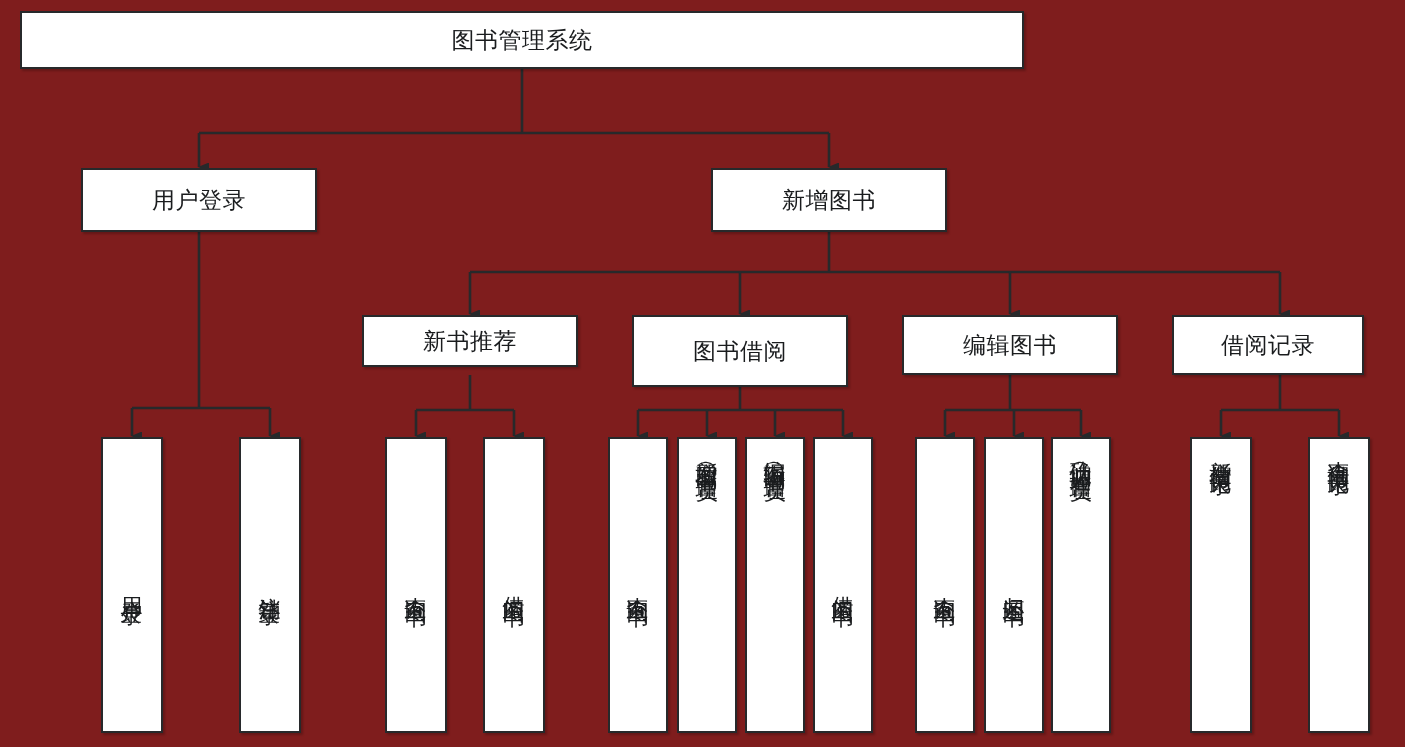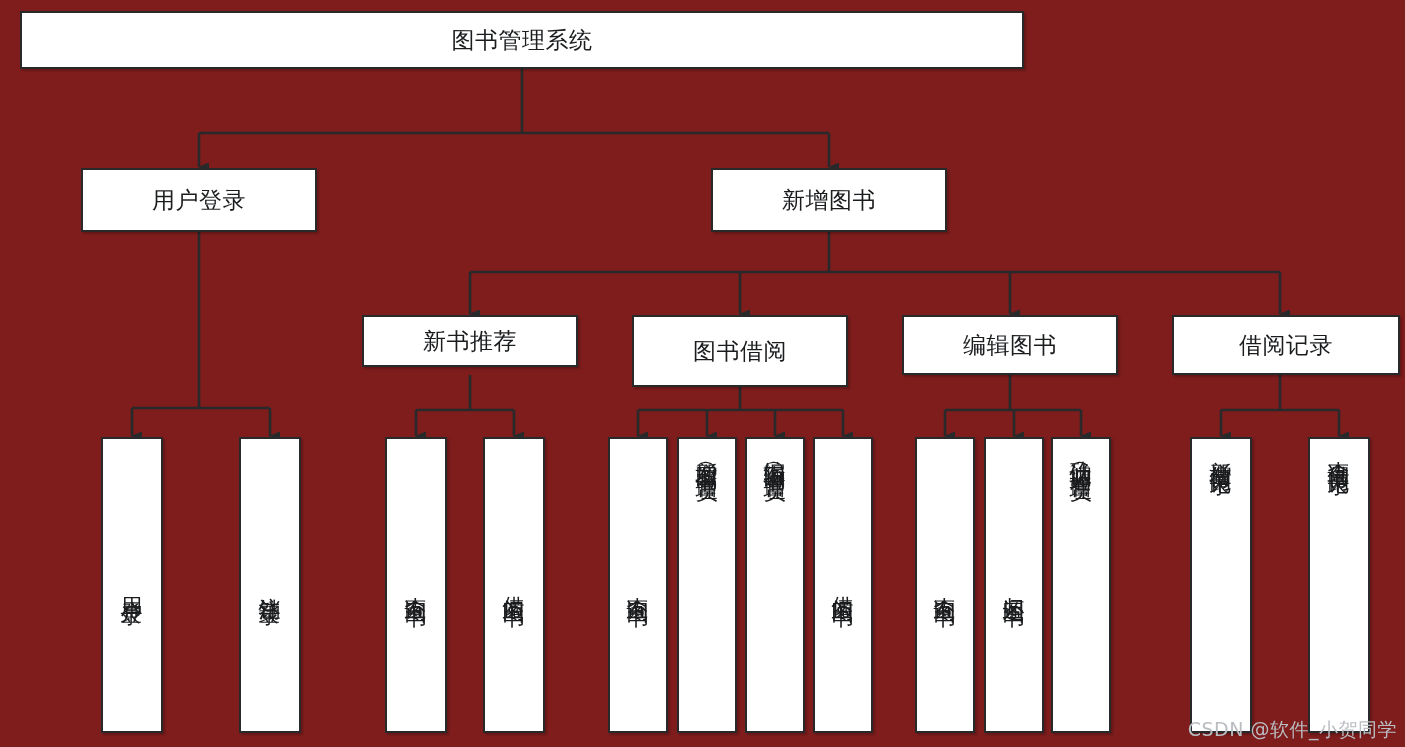--- a/index.html
+++ b/index.html
@@ -136,21 +136,21 @@
       </div>
       <div class="node horiz" style="left: 362px; top: 315px; width: 216px; height: 52px;">
         <span class="node-label">新书推荐</span>
       </div>
       <div class="node horiz" style="left: 632px; top: 315px; width: 216px; height: 72px;">
         <span class="node-label">图书借阅</span>
       </div>
       <div class="node horiz" style="left: 902px; top: 315px; width: 216px; height: 60px;">
         <span class="node-label">编辑图书</span>
       </div>
-      <div class="node horiz" style="left: 1172px; top: 315px; width: 228px; height: 60px;">
+      <div class="node horiz" style="left: 1172px; top: 315px; width: 192px; height: 60px;">
         <span class="node-label">借阅记录</span>
       </div>
       <div class="node vert centered" style="left: 101px; top: 437px; width: 62px; height: 296px;">
         <span class="node-label">用户登录</span>
       </div>
       <div class="node vert centered" style="left: 239px; top: 437px; width: 62px; height: 296px;">
         <span class="node-label">注销登录</span>
       </div>
       <div class="node vert centered" style="left: 385px; top: 437px; width: 62px; height: 296px;">
         <span class="node-label">查询图书</span>
@@ -180,14 +180,13 @@
         <span class="node-label">确认归还（管理员）</span>
       </div>
       <div class="node vert" style="left: 1190px; top: 437px; width: 62px; height: 296px;">
         <span class="node-label">新增借阅记录</span>
       </div>
       <div class="node vert" style="left: 1308px; top: 437px; width: 62px; height: 296px;">
         <span class="node-label">查询借阅记录</span>
       </div>
     </div>
 
-  <div id="watermark">CSDN @软件_小贺同学</div>
 </div>
 
 </body></html>

